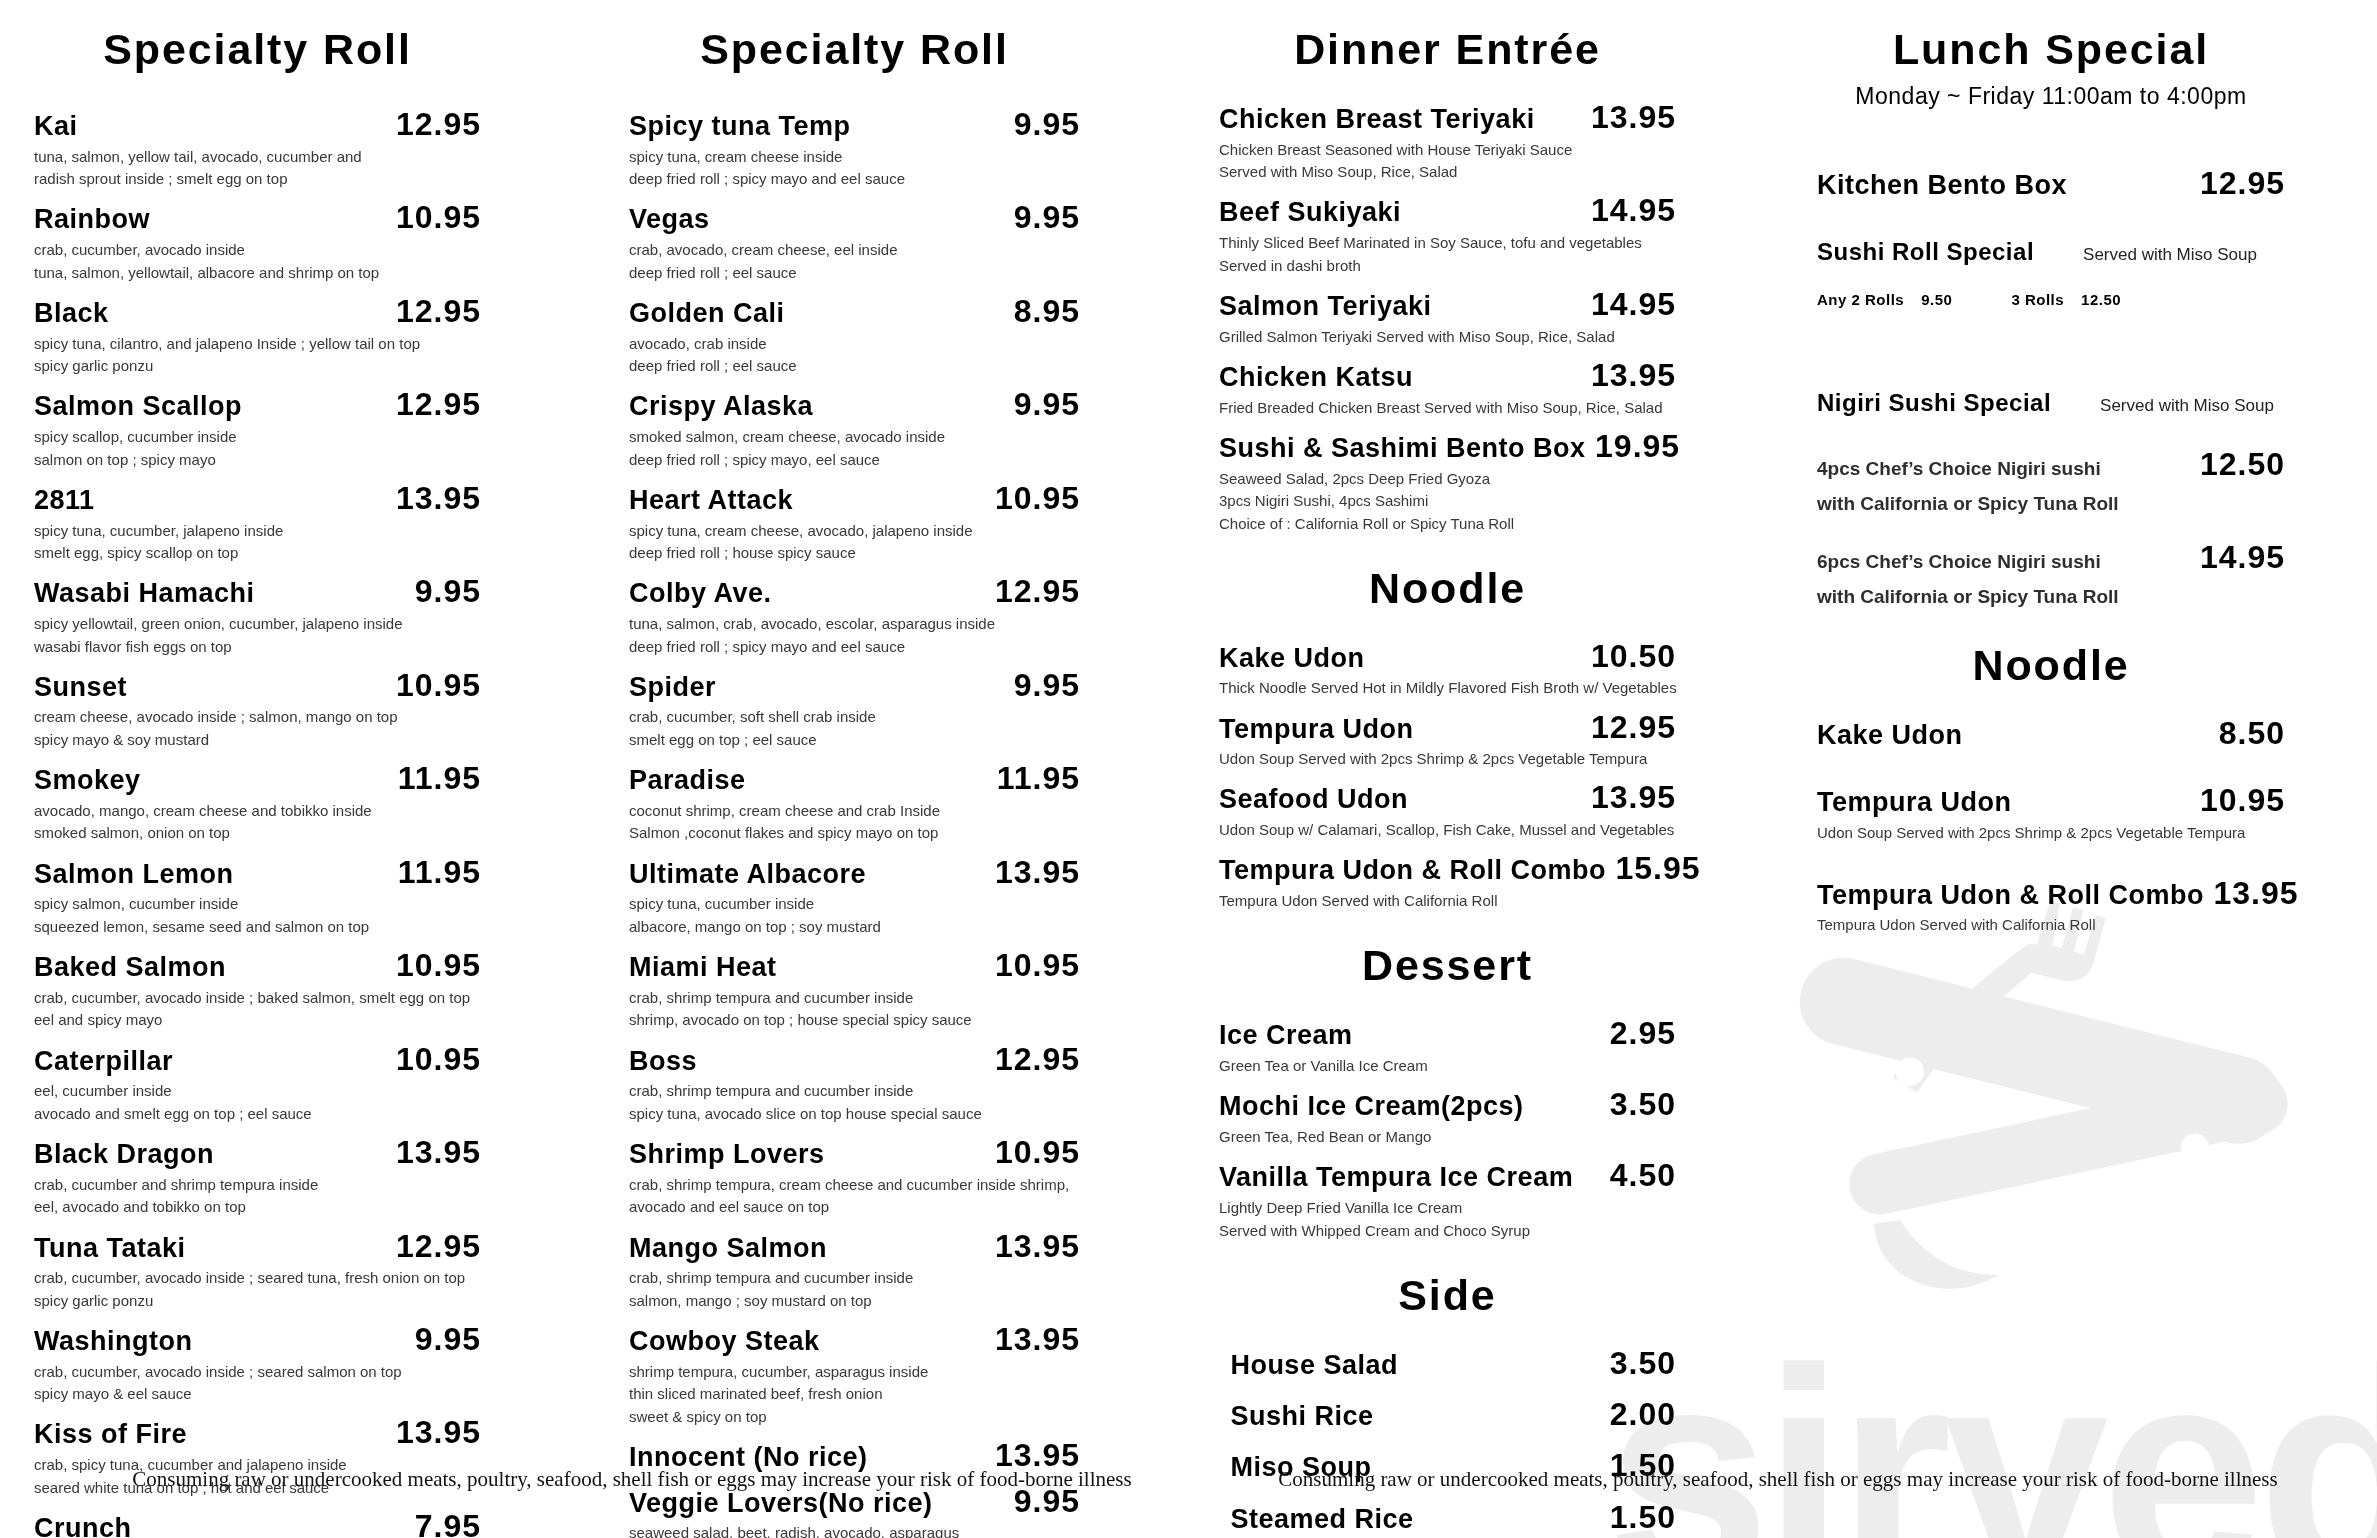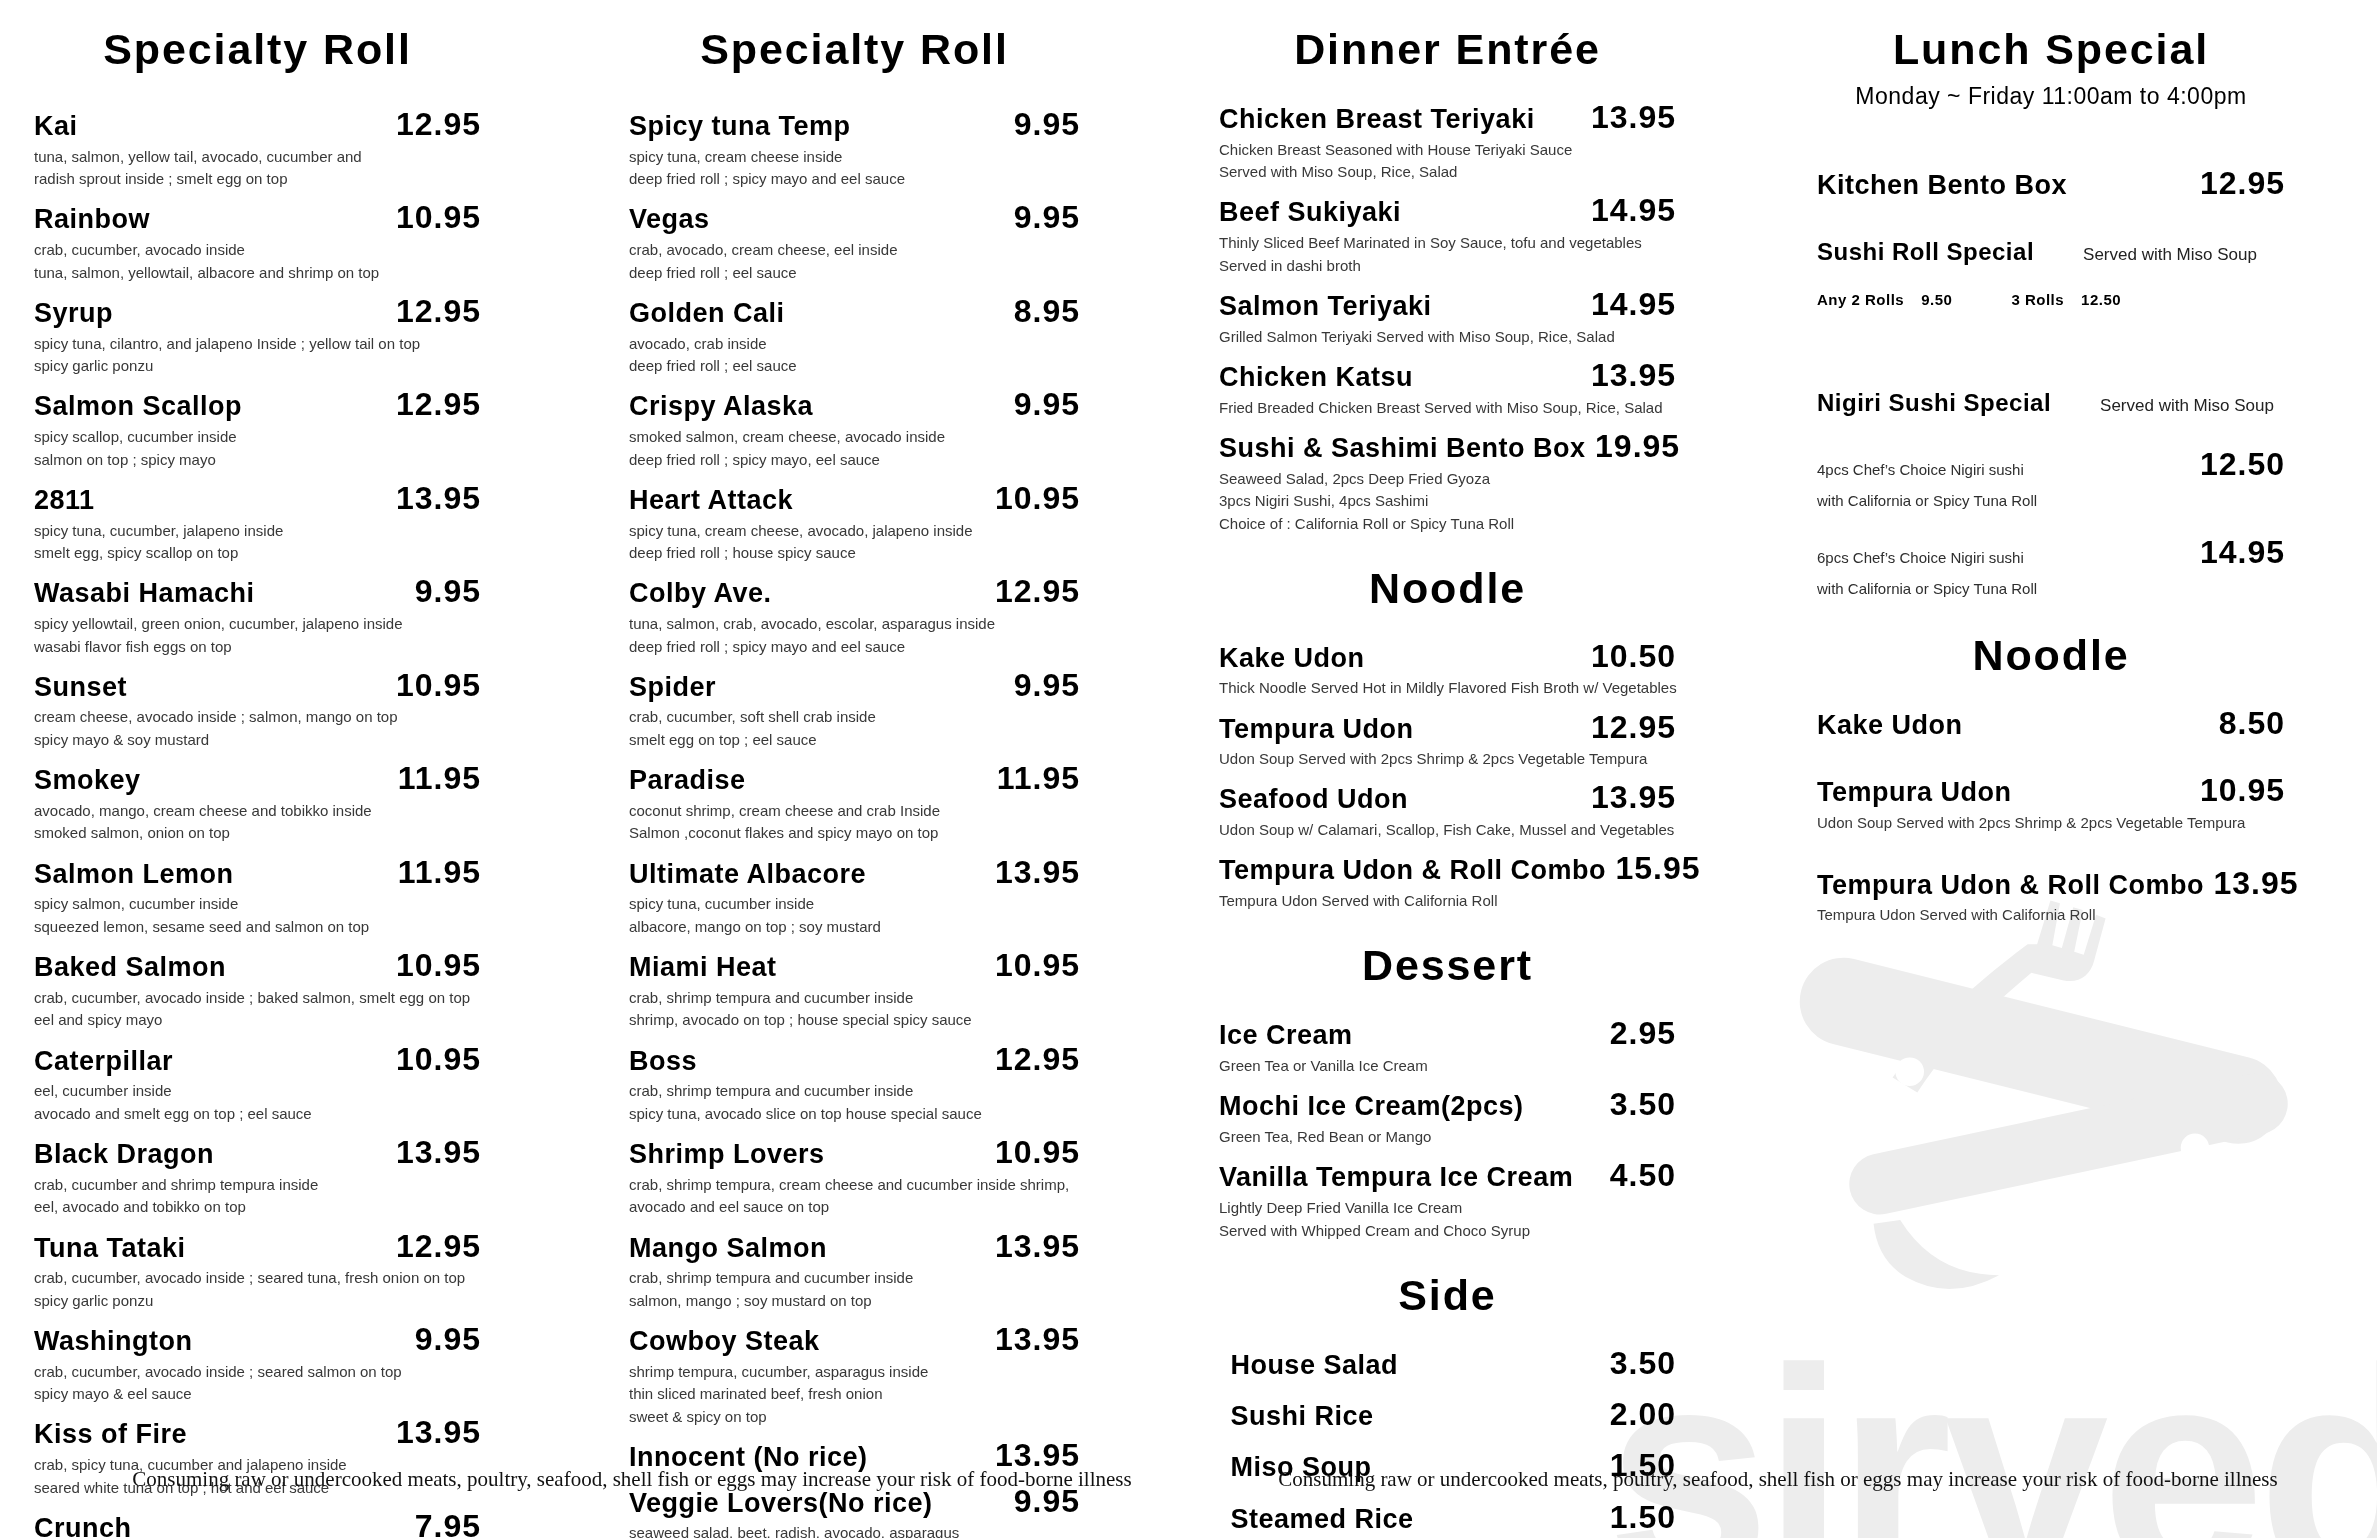--- a/index.html
+++ b/index.html
@@ -50,21 +50,21 @@
   .pricing-pair{font-size:15px;font-weight:bold;letter-spacing:0.5px;}
   .pricing-pair .pnum{margin-left:17px;}
   .pricing-pair + .pricing-pair{margin-left:59px;}
   .rolls{display:flex;margin-top:27px;}
   .rolls-col{width:188px;}
   .rolls-col + .rolls-col{flex:1;}
   .roll{font-size:17px;color:#333;margin-bottom:18px;white-space:nowrap;}
   .nigiri-list{margin-top:28.5px;}
   .nigiri-item{margin-bottom:23px;}
   .nigiri-row{display:flex;justify-content:space-between;align-items:baseline;}
-  .nigiri-line{font-size:15px;color:#2e2e2e;line-height:1.25;white-space:nowrap;}
+  .nigiri-line{font-size:19px;color:#2e2e2e;line-height:1.25;white-space:nowrap;font-weight:bold;}
   .nigiri-line2{margin-top:9.5px;}
   .col4 .noodle-title{margin:32px 0 25px 0;}
   .col4 .noodle-items .item{margin-bottom:30px;}
   
   .disclaimer{
     position:absolute;top:1467px;z-index:1;
     font-family:"Liberation Serif", serif;font-size:21px;color:#111;
     text-align:center;white-space:nowrap;
   }
   .disclaimer.left{left:90px;width:1084px;}
@@ -111,21 +111,21 @@
             <span class="name">Rainbow</span>
             <span class="price">10.95</span>
           </div>
           <div class="desc">
             <div class="desc-line">crab, cucumber, avocado inside</div>
             <div class="desc-line">tuna, salmon, yellowtail, albacore and shrimp on top</div>
           </div>
         </div>
         <div class="item">
           <div class="head">
-            <span class="name">Syrup</span>
+            <span class="name">Black</span>
             <span class="price">12.95</span>
           </div>
           <div class="desc">
             <div class="desc-line">spicy tuna, cilantro, and jalapeno Inside ; yellow tail on top</div>
             <div class="desc-line">spicy garlic ponzu</div>
           </div>
         </div>
         <div class="item">
           <div class="head">
             <span class="name">Salmon Scallop</span>

